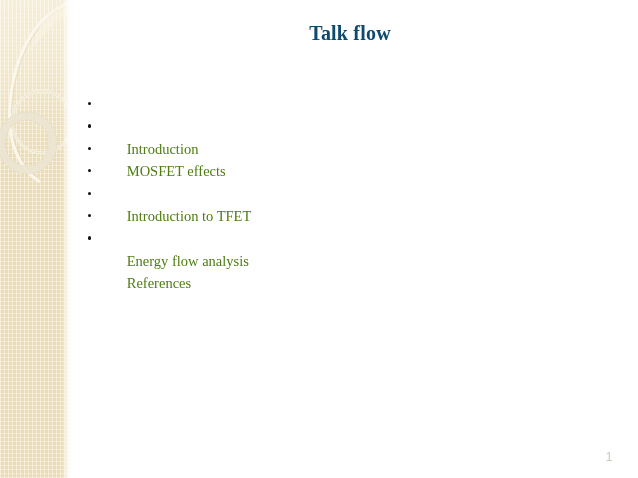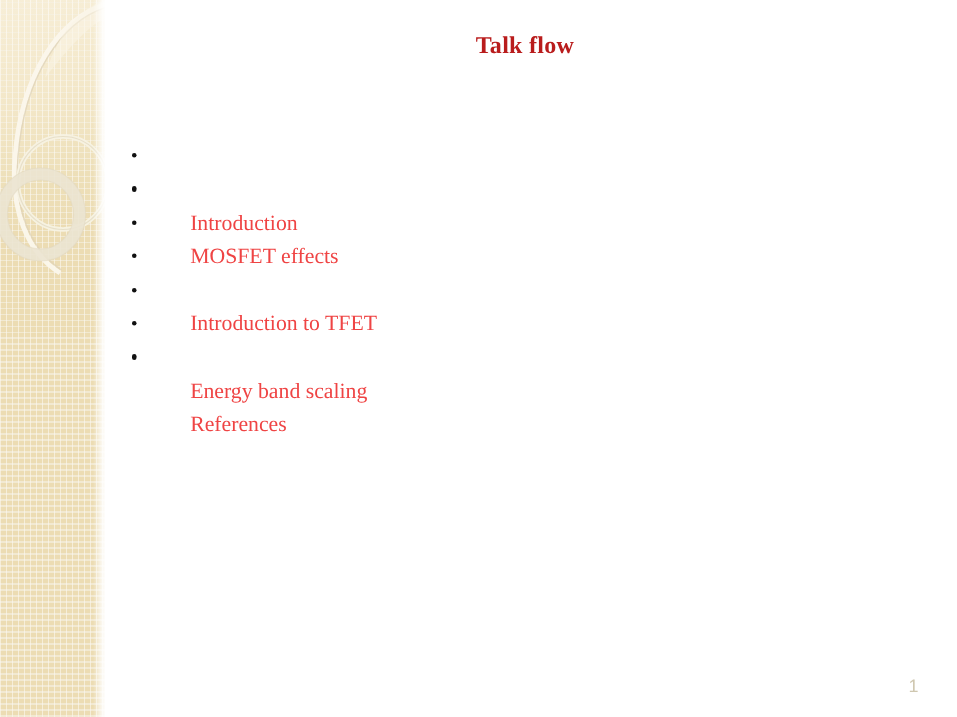--- a/index.html
+++ b/index.html
@@ -59,42 +59,42 @@
   }
   .sidebar-rings { position: absolute; left: 0; top: 0; }
 
   
   .slide-title {
     position: absolute;
     left: 90px;
     top: 22px;
     width: 520px;
     text-align: center;
-    font-size: 16px;
+    font-size: 20px;
     font-weight: bold;
-    color: #b91c1c;
+    color: #0c4a6e;
     letter-spacing: 0.2px;
   }
 
   .bullet-list {
     position: absolute;
     left: 88px;
     top: 93px;
     width: 500px;
     margin: 0;
     padding: 0;
     list-style: none;
   }
   .bullet-item {
     position: relative;
     height: 22.4px;
     line-height: 22.4px;
     padding-left: 17px;
     font-size: 14.5px;
-    color: #ef4444;
+    color: #4d7c0f;
     white-space: pre;
   }
   .bullet-dot {
     position: absolute;
     left: 0;
     top: 9px;
     width: 3.2px;
     height: 3.2px;
     border-radius: 50%;
     background: #111111;
@@ -154,21 +154,21 @@
     </li>
     <li class="bullet-item">
       <span class="bullet-dot"></span>
       <span>Introduction to TFET</span>
     </li>
     <li class="bullet-item">
       <span class="bullet-dot"></span>
     </li>
     <li class="bullet-item">
       <span class="bullet-dot"></span>
-      <span>Energy band scaling</span>
+      <span>Energy flow analysis</span>
     </li>
     <li class="bullet-item">
       <span class="bullet-dot"></span>
       <span>References</span>
     </li>
   </ul>
 
   <div class="page-number">1</div>
 
 </div>

